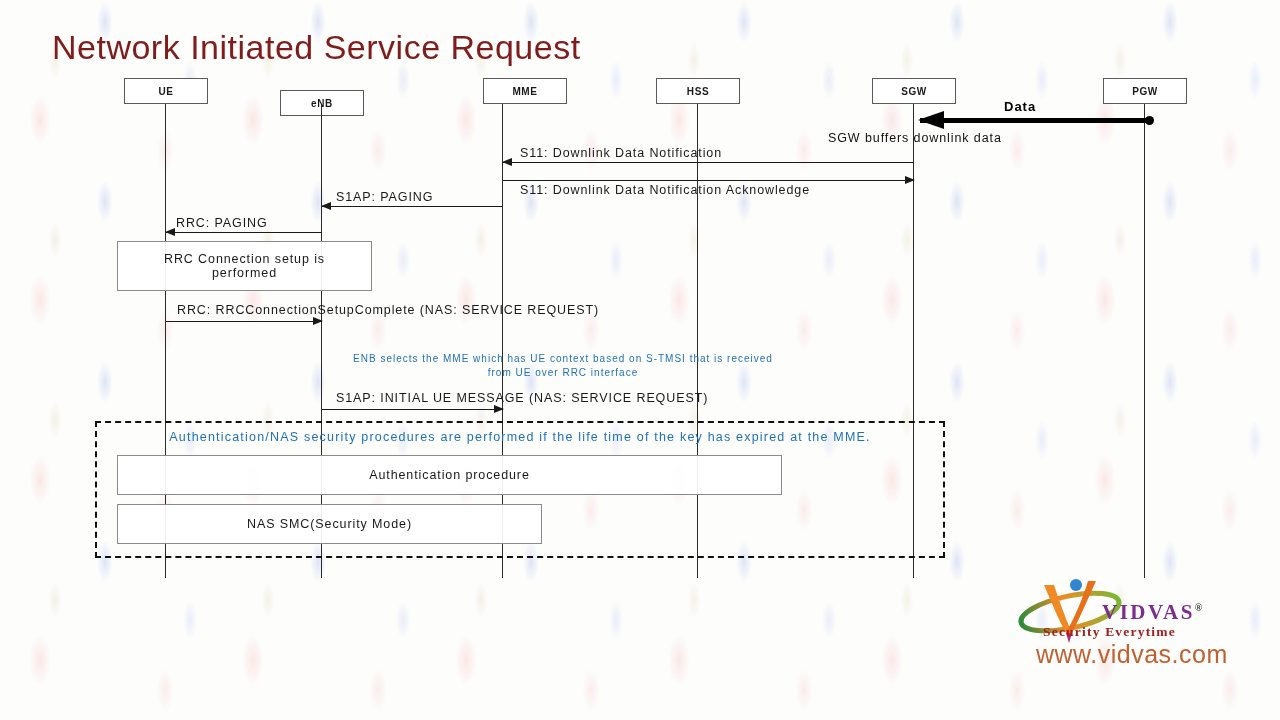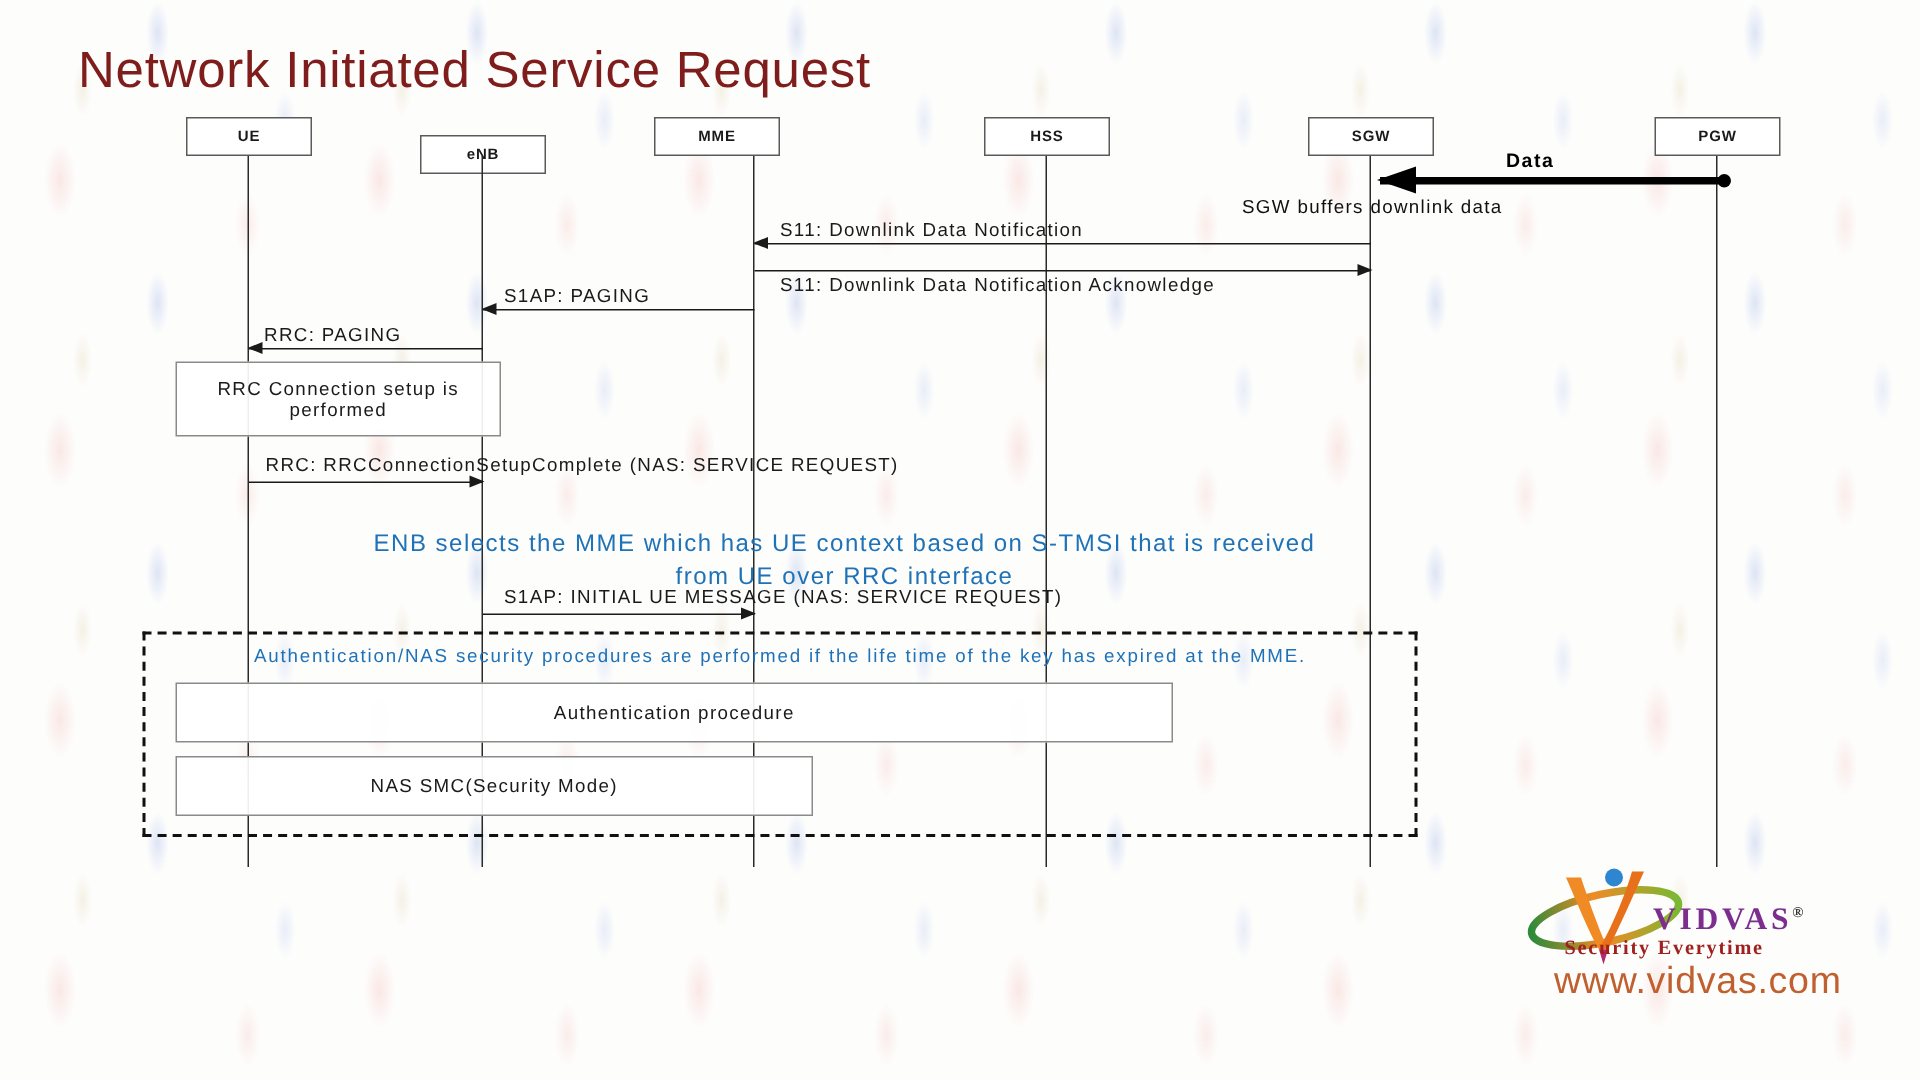--- a/index.html
+++ b/index.html
@@ -35,21 +35,21 @@
   .data-head{position:absolute;left:-2px;top:-7px;width:0;height:0;
     border-top:9px solid transparent;border-bottom:9px solid transparent;border-right:26px solid #000;}
   .data-dot{position:absolute;right:-4px;top:-2px;width:9px;height:9px;border-radius:50%;background:#000;}
   .solid-box{
     background:rgba(255,255,255,0.92);border:1px solid #8a8a8a;box-sizing:border-box;
     display:flex;align-items:center;justify-content:center;text-align:center;
     font-size:12.5px;color:#1a1a1a;letter-spacing:0.9px;
   }
   .dashed-box{border:2px dashed #111;box-sizing:border-box;background:transparent;}
   .note-blue{color:#1F72B8;text-align:center;}
-  .note-enb{left:243px;top:352px;width:640px;font-size:16px;letter-spacing:1px;white-space:pre-line;line-height:1.38;}
+  .note-enb{left:243px;top:352px;width:640px;font-size:10px;letter-spacing:1px;white-space:pre-line;line-height:1.38;}
   .note-auth{left:120px;top:430px;width:800px;font-size:12.5px;letter-spacing:1.2px;white-space:nowrap;}
   .plain-note{font-size:12.5px;color:#111;letter-spacing:0.9px;white-space:nowrap;}
   .data-label{left:1004px;top:99px;font-size:13px;font-weight:bold;color:#000;letter-spacing:1px;}
   .brand-name{left:1102px;top:600px;font-size:21px;font-weight:bold;color:#7B2E8E;
     font-family:"Liberation Serif", serif;letter-spacing:2.5px;white-space:nowrap;}
   .brand-reg{font-size:10px;vertical-align:super;color:#333;letter-spacing:0;}
   .brand-tagline{left:1043px;top:624px;font-size:13.5px;font-weight:bold;color:#A02020;
     font-family:"Liberation Serif", serif;letter-spacing:1.2px;white-space:nowrap;}
   .brand-url{left:1036px;top:640px;font-size:25px;color:#C06030;letter-spacing:0.5px;white-space:nowrap;}
 </style>
@@ -57,21 +57,21 @@
 <body>
 
 <div class="abs title">Network Initiated Service Request</div>
 
 <div class="abs pbox" style="left:124px;">
     <span>UE</span>
   </div>
 <div class="abs pbox" style="left:280px;margin-top:12px;">
     <span>eNB</span>
   </div>
-<div class="abs pbox" style="left:436px;">
+<div class="abs pbox" style="left:483px;">
     <span>MME</span>
   </div>
 <div class="abs pbox" style="left:656px;">
     <span>HSS</span>
   </div>
 <div class="abs pbox" style="left:872px;">
     <span>SGW</span>
   </div>
 <div class="abs pbox" style="left:1103px;">
     <span>PGW</span>
@@ -104,21 +104,21 @@
 <div class="abs msg-label" style="left:336px;top:190px;">S1AP: PAGING</div>
 <div class="abs arrow" style="left:322px;top:206px;width:181px;">
   <span class="head head-left"></span>
 </div>
 
 <div class="abs msg-label" style="left:176px;top:216px;">RRC: PAGING</div>
 <div class="abs arrow" style="left:166px;top:232px;width:156px;">
   <span class="head head-left"></span>
 </div>
 
-<div class="abs solid-box" style="left:117px;top:241px;width:217px;height:50px;">
+<div class="abs solid-box" style="left:117px;top:241px;width:255px;height:50px;">
   <span style="width:220px;">RRC Connection setup is performed</span>
 </div>
 
 <div class="abs msg-label" style="left:177px;top:303px;text-align:center;">RRC: RRCConnectionSetupComplete (NAS: SERVICE REQUEST)</div>
 <div class="abs arrow" style="left:166px;top:321px;width:156px;">
   <span class="head head-right"></span>
 </div>
 
 <div class="abs note-blue note-enb">ENB selects the MME which has UE context based on S-TMSI that is received
 from UE over RRC interface</div>

